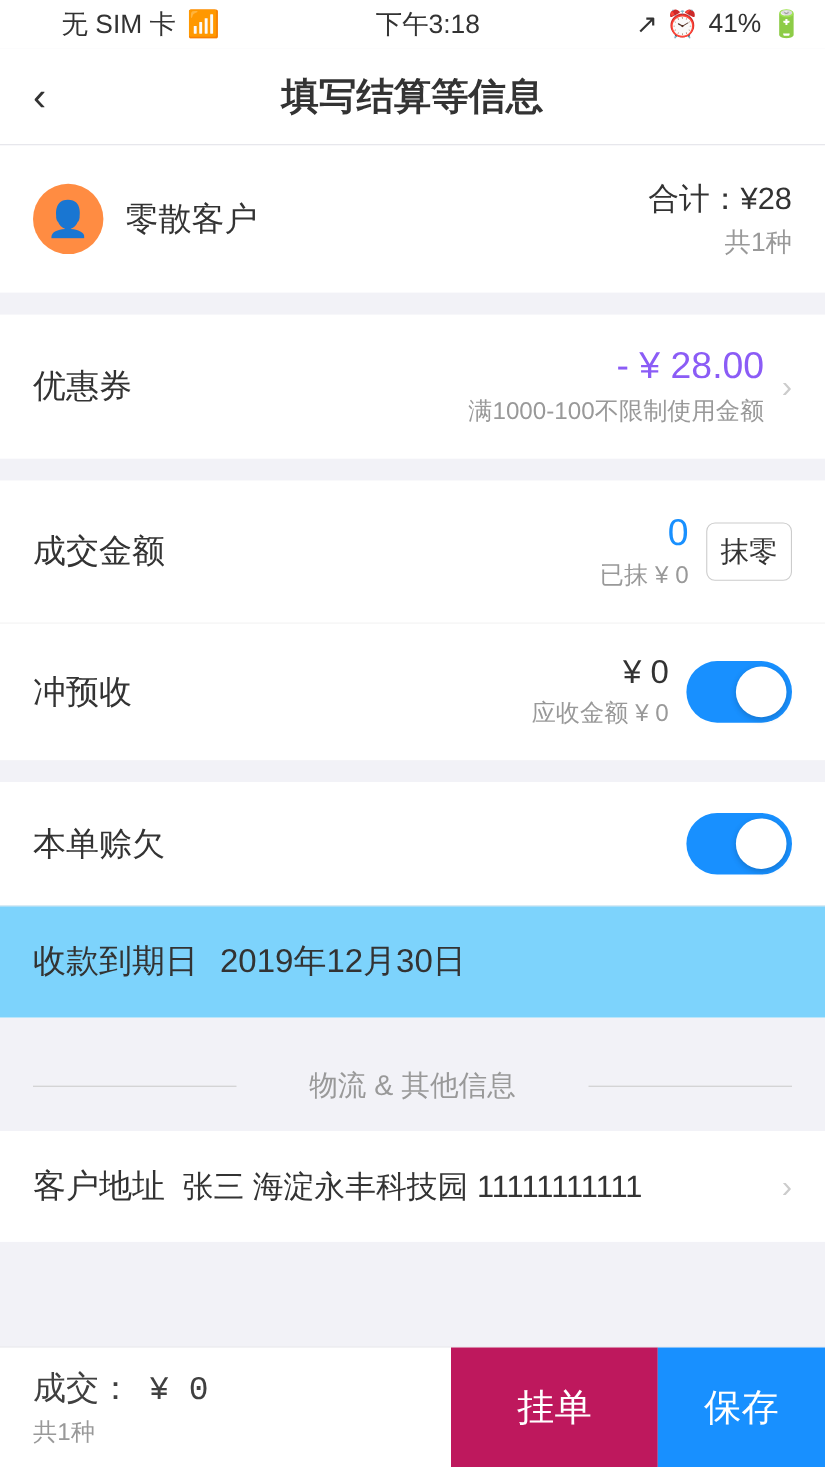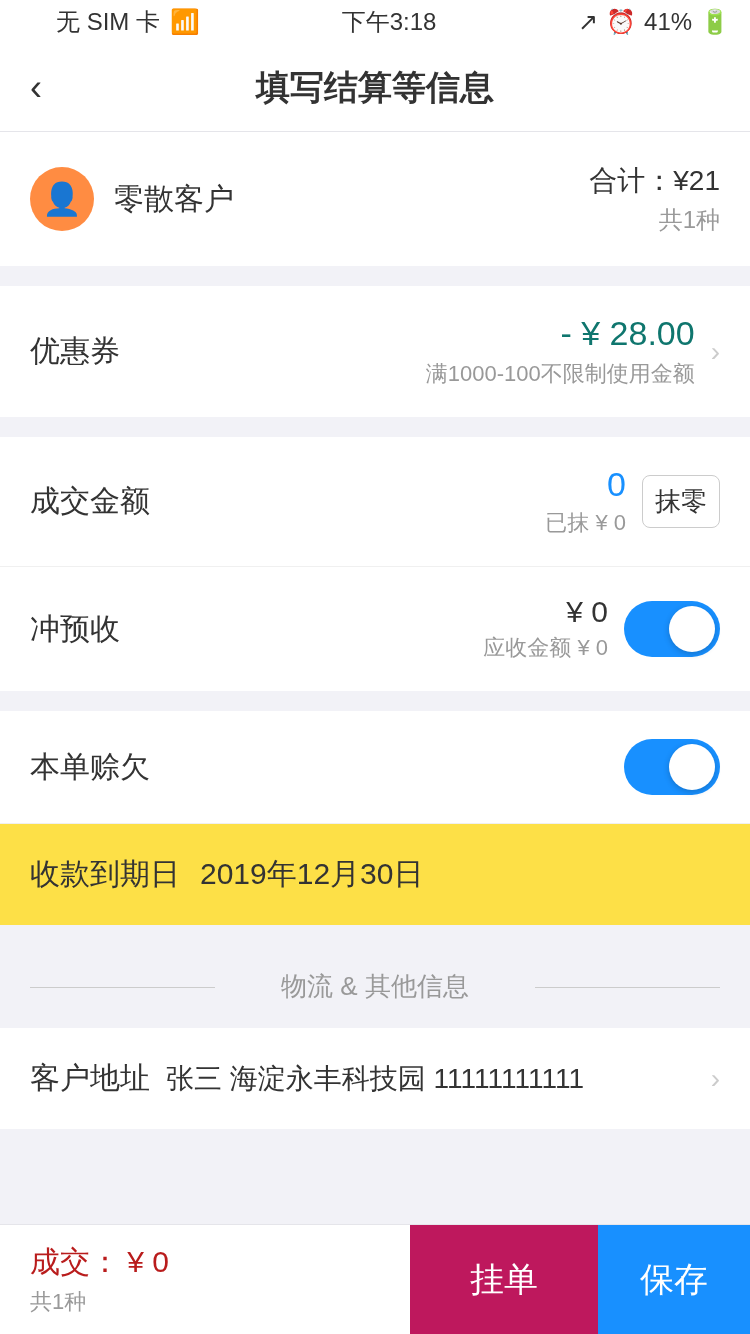--- a/index.html
+++ b/index.html
@@ -104,21 +104,21 @@
     .row-label { font-size: 30px; color: #333; }
     .row-right {
       display: flex;
       align-items: center;
       gap: 16px;
       text-align: right;
     }
     .row-right-text { text-align: right; }
     .discount-amount {
       font-size: 34px;
-      color: #0f766e;
+      color: #8b5cf6;
       font-weight: 500;
     }
     .discount-sub {
       font-size: 22px;
       color: #999;
       margin-top: 6px;
     }
     .chevron-icon { color: #ccc; font-size: 28px; }
 
     
@@ -184,21 +184,21 @@
       background: #fff;
       min-height: 100px;
     }
     .debt-label { font-size: 30px; color: #333; }
 
     
     .due-row {
       display: flex;
       align-items: center;
       padding: 30px 30px;
-      background: #fde047;
+      background: #7dd3fc;
       gap: 20px;
       border-top: 1px solid #f0f0f0;
     }
     .due-label { font-size: 30px; color: #333; }
     .due-date { font-size: 30px; color: #333; }
 
     
     .logistics-header {
       background: #f2f2f7;
       text-align: center;
@@ -253,21 +253,21 @@
       height: 110px;
       background: #fff;
       display: flex;
       align-items: center;
       border-top: 1px solid #e5e5ea;
     }
     .bottom-info {
       flex: 1;
       padding: 0 30px;
     }
-    .bottom-deal { font-size: 26px; color: #b91c1c; }
+    .bottom-deal { font-size: 26px; color: #404040; font-family: Liberation Mono, monospace; }
     .bottom-deal span { font-size: 30px; font-weight: 500; }
     .bottom-count { font-size: 22px; color: #999; margin-top: 4px; }
     .btn-hold {
       width: 188px;
       height: 110px;
       background: #be185d;
       display: flex;
       align-items: center;
       justify-content: center;
       font-size: 34px;
@@ -314,21 +314,21 @@
 
   <div class="section">
     <div class="customer-row">
       <div class="customer-left">
         <div class="avatar">
           <span>👤</span>
         </div>
         <span class="customer-name">零散客户</span>
       </div>
       <div class="customer-right">
-        <div class="total-label">合计：¥21</div>
+        <div class="total-label">合计：¥28</div>
         <div class="total-count">共1种</div>
       </div>
     </div>
   </div>
 
   <div class="section">
     <div class="row-item">
       <span class="row-label">优惠券</span>
       <div class="row-right">
         <div class="row-right-text">

